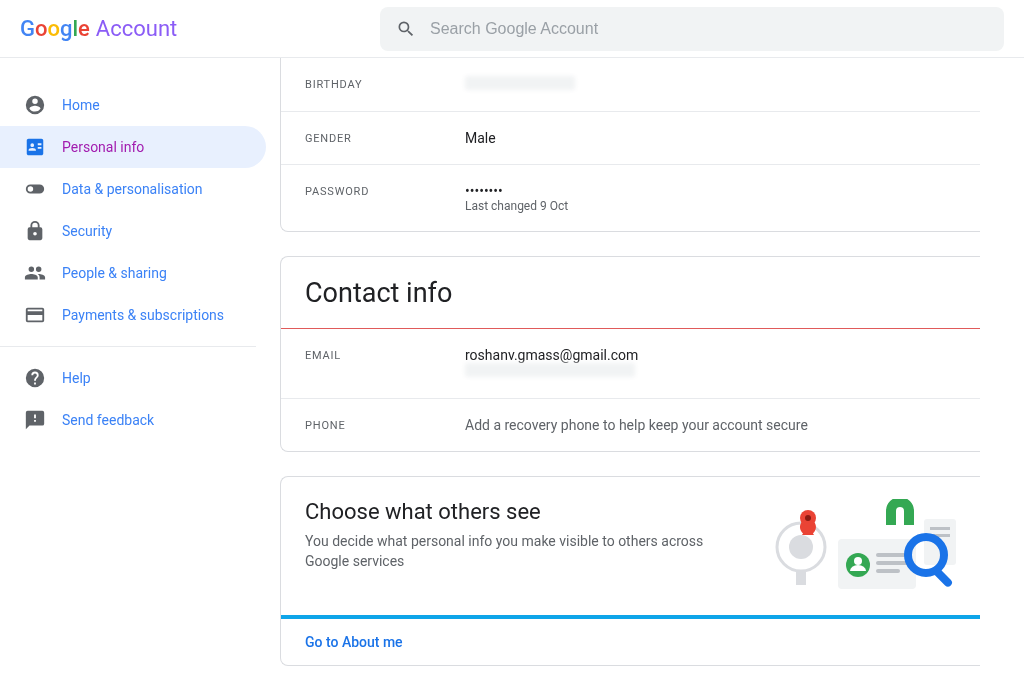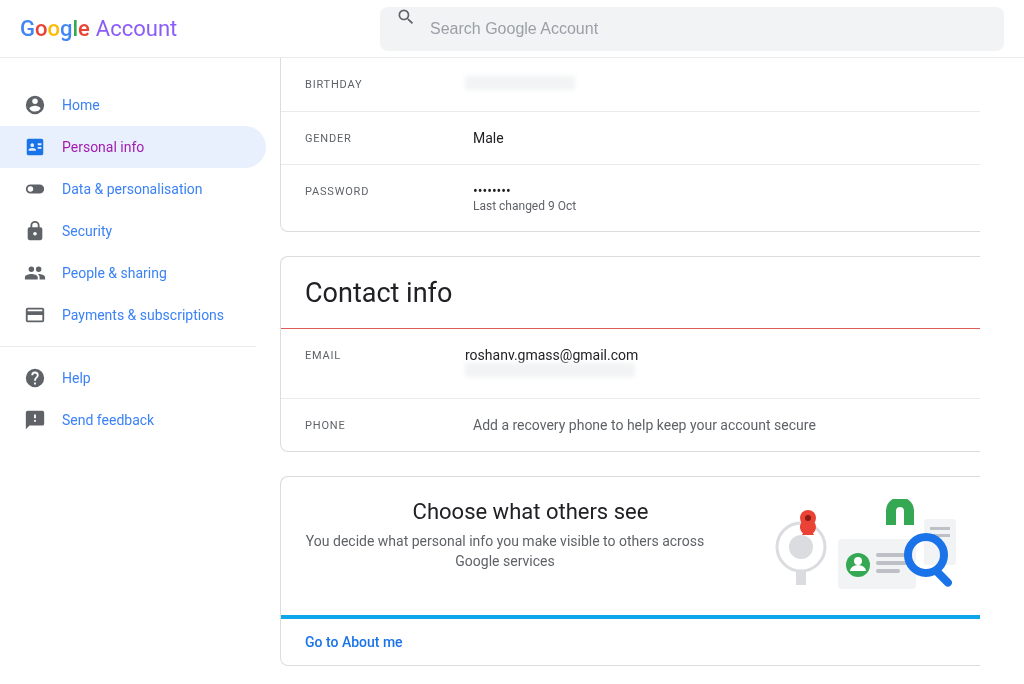--- a/index.html
+++ b/index.html
@@ -4,47 +4,47 @@
   <style>
     * { margin: 0; padding: 0; box-sizing: border-box; }
     body { font-family: 'Google Sans', Roboto, Arial, sans-serif; color: #202124; background: #fff; font-size: 14px; }
     
     .header { display: flex; align-items: center; height: 58px; border-bottom: 1px solid #e8eaed; padding: 0 20px; }
     .logo-area { display: flex; align-items: center; width: 360px; }
     .google-logo { font-size: 22px; font-weight: 500; display: inline-flex; }
     .g1 { color: #4285f4; } .o1 { color: #ea4335; } .o2 { color: #fbbc05; }
     .g2 { color: #4285f4; } .l1 { color: #34a853; } .e1 { color: #ea4335; }
     .account-label { color: #8b5cf6; font-size: 22px; margin-left: 6px; }
-    .search-bar { flex: 1; background: #f1f3f4; border-radius: 8px; height: 44px; display: flex; padding: 0 16px; }
+    .search-bar { flex: 1; background: #f1f3f4; border-radius: 8px; height: 44px; display: flex; align-items: center; padding: 0 16px; }
     .search-icon-svg { width: 20px; height: 20px; fill: #5f6368; margin-right: 14px; }
     .search-input-el { border: none; background: transparent; outline: none; font-size: 16px; color: #5f6368; flex: 1; }
     .search-input-el::placeholder { color: #9aa0a6; }
 
     .container { display: flex; }
     .sidebar { width: 280px; padding: 26px 0; }
     .nav-item { display: flex; align-items: center; padding: 10px 24px; cursor: pointer; border-radius: 0 24px 24px 0; color: #3b82f6; font-size: 14px; margin-right: 14px; }
     .nav-item.active { background: #e8f0fe; color: #a21caf; }
     .nav-item.active .nav-icon { fill: #1a73e8; }
     .nav-icon { width: 22px; height: 22px; fill: #5f6368; margin-right: 16px; }
     .nav-divider { border: none; border-top: 1px solid #e8eaed; margin: 10px 24px 10px 0; }
 
     .main { flex: 1; padding: 0 0 30px 0; }
     .card { border: 1px solid #dadce0; border-radius: 8px; margin-bottom: 24px; overflow: hidden; max-width: 700px; border-right: none; border-top-right-radius: 0; border-bottom-right-radius: 0; }
     .card.first { border-top: none; border-radius: 0 0 0 8px; }
     .card-row { display: flex; align-items: flex-start; padding: 18px 24px; position: relative; }
-    .card-row + .card-row { border-top: 1px solid #e8eaed; gap: 8px; }
+    .card-row + .card-row { border-top: 1px solid #e8eaed; }
     .row-label { width: 160px; font-size: 11px; color: #5f6368; letter-spacing: 0.8px; font-weight: 400; padding-top: 2px; }
     .row-value { font-size: 14px; color: #202124; }
     .row-sub { font-size: 12px; color: #5f6368; }
     .redacted { display: inline-block; width: 110px; height: 14px; background: #f1f3f4; border-radius: 2px; filter: blur(2px); }
     .redacted.long { width: 170px; }
     .section-title { font-size: 27px; color: #202124; padding: 20px 24px; }
     .email-highlight { border: 1px solid #e05a5a; margin: -1px; }
 
-    .card.others .inner { display: flex; padding: 22px 24px 26px 24px; text-align: center; }
+    .card.others .inner { display: flex; padding: 22px 24px 26px 24px; }
     .others-text { flex: 1; }
     .others-title { font-size: 22px; margin-bottom: 8px; }
     .others-desc { font-size: 14px; color: #5f6368; max-width: 400px; line-height: 1.4; }
     .illus { width: 200px; height: 90px; position: relative; }
     .card-link-row { border-top: 4px solid #0ea5e9; padding: 15px 24px; }
     .card-link { color: #1a73e8; font-size: 14px; font-weight: 500; cursor: pointer; }
   </style>
 </head>
 <body>
 

